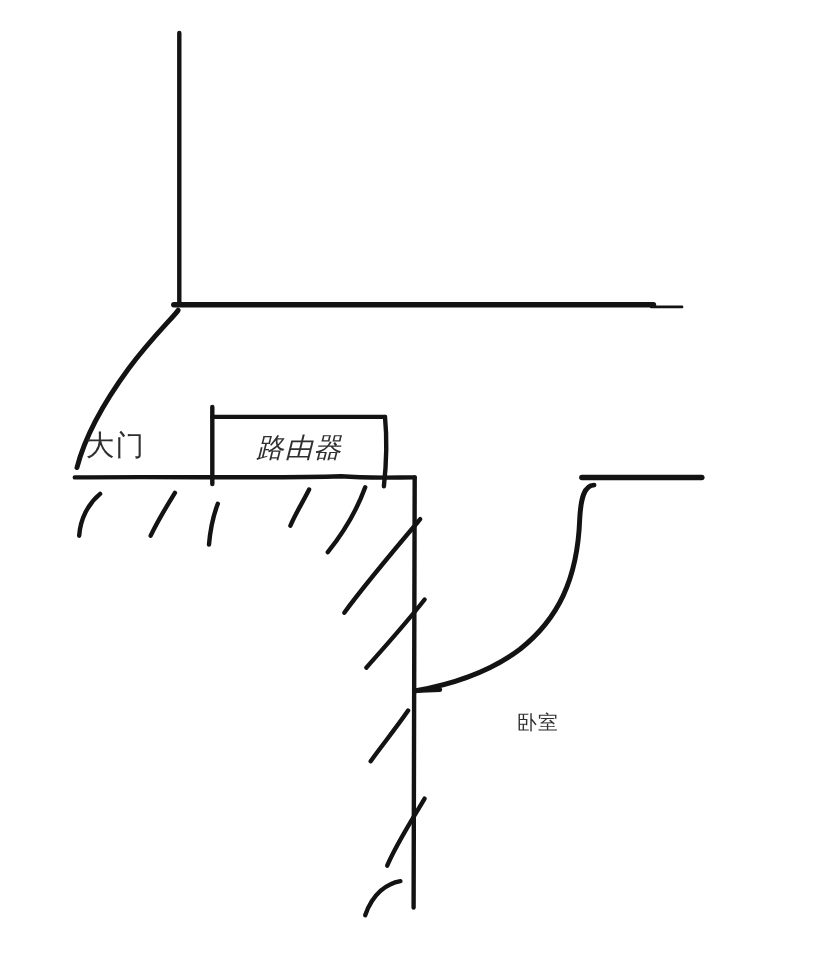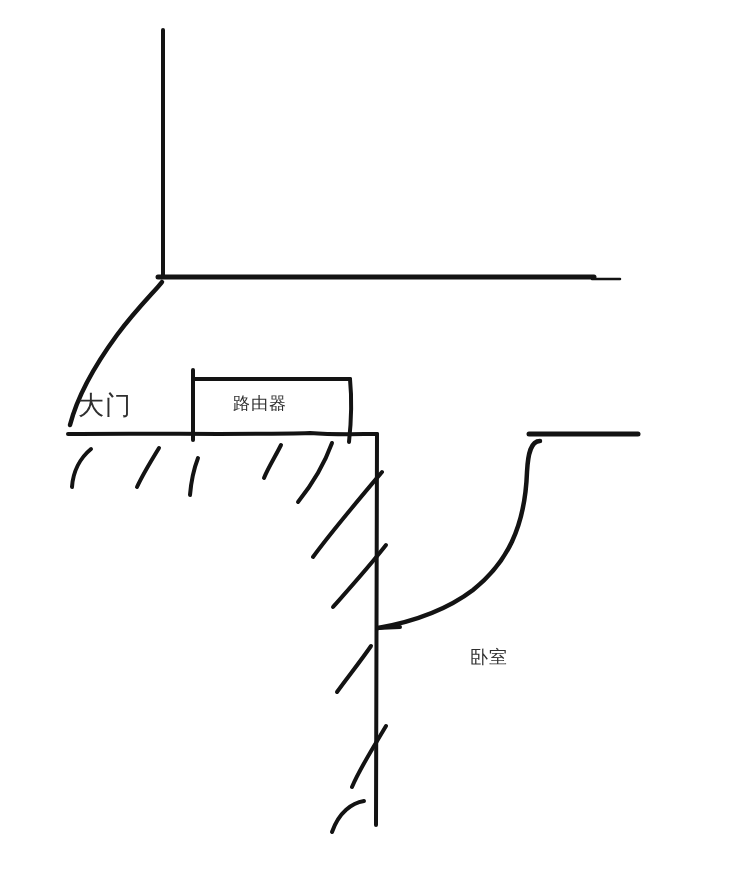--- a/index.html
+++ b/index.html
@@ -30,21 +30,21 @@
   }
   .label {
     position: absolute;
     color: var(--label, #2f2f2f);
     white-space: nowrap;
     line-height: 1;
     letter-spacing: 1px;
     user-select: none;
   }
   .label-entrance { left: 78px;  top: 392px; font-size: 26px; }
-  .label-router   { left: 233px; top: 395px; font-size: 17px; }
+  .label-router   { left: 233px; top: 395px; font-size: 25px; font-style: italic; }
   .label-bedroom  { left: 470px; top: 648px; font-size: 18px; }
 </style>
 </head>
 <body>
 
 <div class="sketch">
 
   <svg width="750" height="887" viewBox="0 0 750 887">
 
     <path d="M163,30 L163,275" stroke-width="4"></path>

